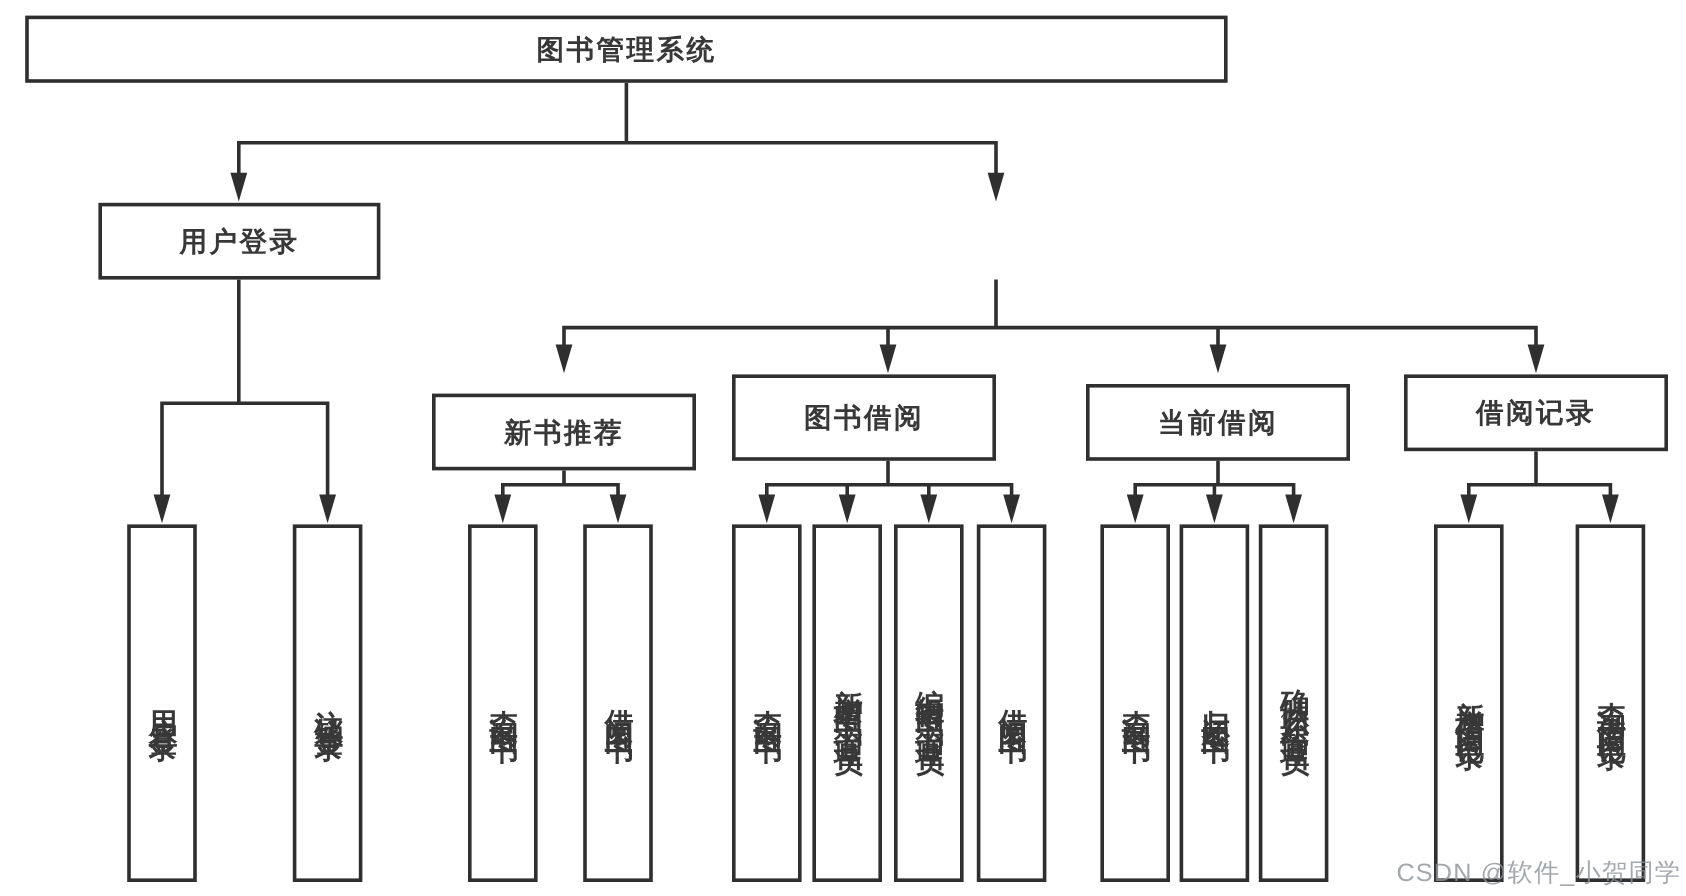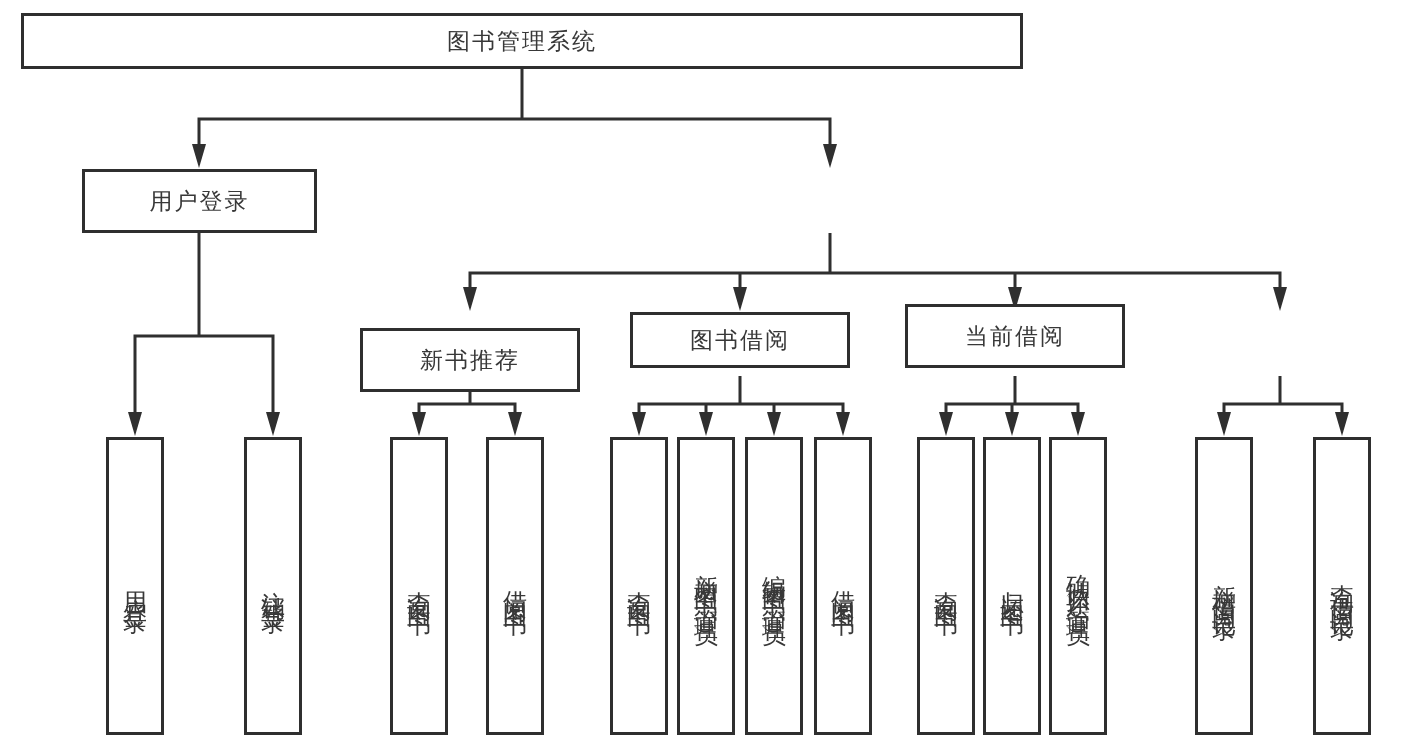--- a/index.html
+++ b/index.html
@@ -27,20 +27,21 @@
     position: absolute;
     box-sizing: border-box;
     border: 3px solid #2f2f2f;
     background: #ffffff;
     display: flex;
     align-items: center;
     justify-content: center;
     font-size: 23px;
     letter-spacing: 2px;
     white-space: nowrap;
+    font-weight: bold;
   }
   .leaf {
     writing-mode: vertical-rl;
     text-orientation: mixed;
     font-size: 24px;
     letter-spacing: 7px;
     white-space: nowrap;
   }
   .watermark {
     position: absolute;
@@ -103,35 +104,37 @@
       <polygon points="1224,436 1217,412 1231,412"></polygon>
       <polygon points="1342,436 1335,412 1349,412"></polygon>
     </g>
   </svg>
 
   <div class="node" style="left:21px; top:13px; width:1002px; height:56px;">图书管理系统</div>
 
   <div class="node" style="left:82px; top:169px; width:235px; height:64px;">用户登录</div>
 
   <div class="node" style="left:360px; top:328px; width:220px; height:64px;">新书推荐</div>
-  <div class="node" style="left:630px; top:312px; width:220px; height:56px;">图书借阅</div>
-  <div class="node" style="left:905px; top:304px; width:220px; height:64px;">当前借阅</div>
+  <div class="node" style="left:610px; top:312px; width:220px; height:72px;">图书借阅</div>
+  <div class="node" style="left:905px; top:320px; width:220px; height:64px;">当前借阅</div>
+  <div class="node" style="left:1170px; top:312px; width:220px; height:64px;">借阅记录</div>
 
   <div class="node leaf" style="left:106px; top:437px; width:58px; height:298px;">用户登录</div>
   <div class="node leaf" style="left:244px; top:437px; width:58px; height:298px;">注销登录</div>
 
   <div class="node leaf" style="left:390px; top:437px; width:58px; height:298px;">查询图书</div>
   <div class="node leaf" style="left:486px; top:437px; width:58px; height:298px;">借阅图书</div>
 
   <div class="node leaf" style="left:610px; top:437px; width:58px; height:298px;">查询图书</div>
   <div class="node leaf" style="left:677px; top:437px; width:58px; height:298px;">新增图书（管理员）</div>
   <div class="node leaf" style="left:745px; top:437px; width:58px; height:298px;">编辑图书（管理员）</div>
   <div class="node leaf" style="left:814px; top:437px; width:58px; height:298px;">借阅图书</div>
 
   <div class="node leaf" style="left:917px; top:437px; width:58px; height:298px;">查询图书</div>
   <div class="node leaf" style="left:983px; top:437px; width:58px; height:298px;">归还图书</div>
   <div class="node leaf" style="left:1049px; top:437px; width:58px; height:298px;">确认归还（管理员）</div>
 
   <div class="node leaf" style="left:1195px; top:437px; width:58px; height:298px;">新增借阅记录</div>
   <div class="node leaf" style="left:1313px; top:437px; width:58px; height:298px;">查询借阅记录</div>
 
+  <div class="watermark">CSDN @软件_小贺同学</div>
 
 </div>
 
 </body></html>

